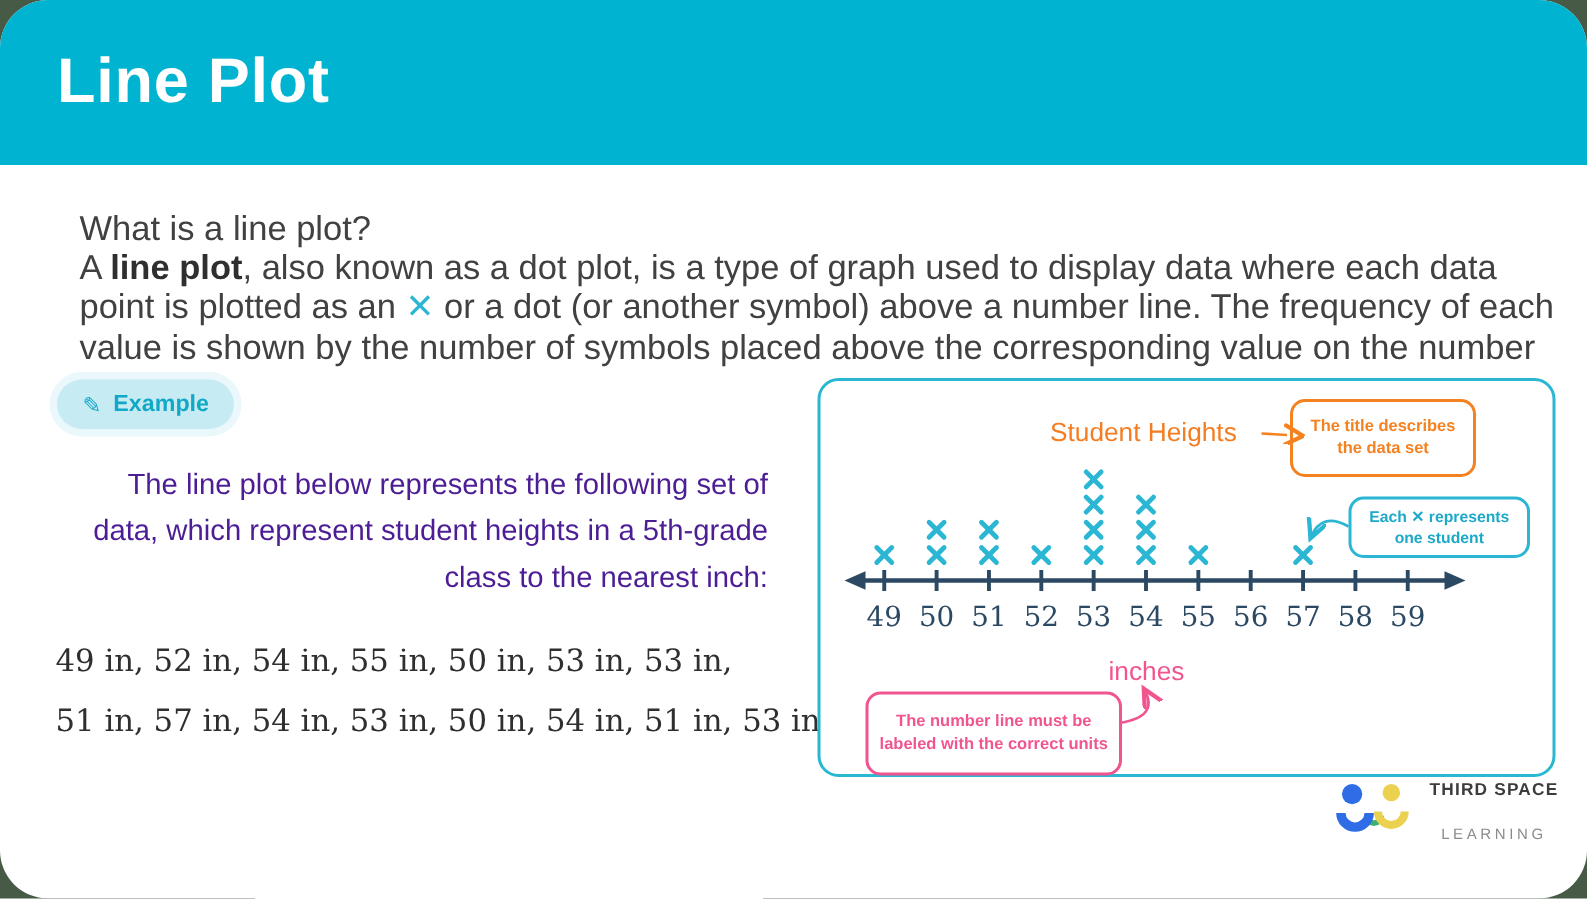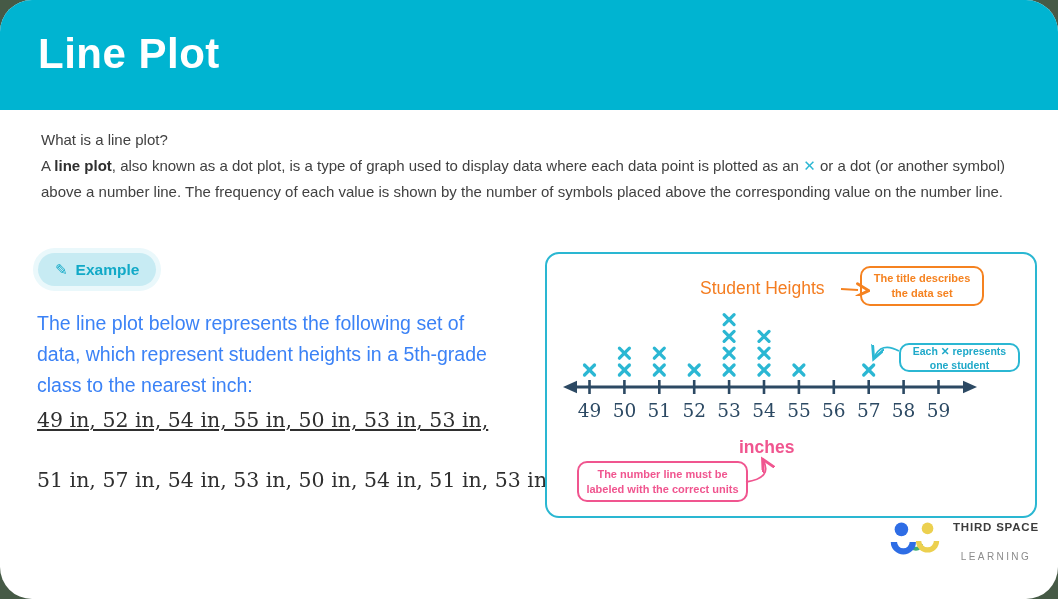--- a/index.html
+++ b/index.html
@@ -21,80 +21,80 @@
     position: absolute; left: 0; top: 0; right: 0; height: 110px;
     background: #00b4d1;
   }
   .banner h1 {
     position: absolute; left: 38px; top: 30px; margin: 0;
     font-size: 42px; font-weight: 800; color: #ffffff; letter-spacing: .5px;
   }
   
   .intro {
     position: absolute; left: 37px; top: 123px; width: 995px;
-    font-size: 15px; line-height: 26px; color: #414141; margin: 4px;
+    font-size: 23px; line-height: 26px; color: #414141; margin: 16px;
   }
   .intro strong { color: #2f2f2f; font-weight: 700; }
   .cyan-x { color: #2bb7d3; font-weight: 700; font-family: "DejaVu Sans", sans-serif; }
   
   .example-badge {
     position: absolute; left: 38px; top: 253px; height: 33px;
     display: inline-flex; align-items: center; gap: 8px;
     padding: 0 17px;
     background: #c7ebf3; border-radius: 17px;
     color: #11a9c7; font-weight: 700; font-size: 15.5px;
     box-shadow: 0 0 0 5px #eaf8fb;
     cursor: pointer;
   }
   .pencil { font-size: 15px; font-family: "DejaVu Sans", sans-serif; }
   
   .problem-text {
     position: absolute; left: 37px; top: 308px; width: 475px;
-    font-size: 19.5px; line-height: 31px; color: #3b82f6; margin: 0;
+    font-size: 19.5px; line-height: 31px; color: #4c1d95; margin: 0; text-align: right;
   }
   .data-line {
     position: absolute; left: 37px; margin: 0;
     font-family: "DejaVu Serif", serif;
     font-size: 20.5px; color: #2f2f2f;
   }
-  .data-line.l1 { top: 408px; text-decoration: underline; }
+  .data-line.l1 { top: 428px; }
   .data-line.l2 { top: 468px; }
   
   .plot-panel {
     position: absolute; left: 545px; top: 252px; width: 492px; height: 266px;
     border: 2px solid #2ab7d2; border-radius: 14px;
     background: #ffffff;
   }
   .plot-title {
     position: absolute; left: 153px; top: 24px;
     font-size: 17.5px; font-weight: 400; color: #f47d21;
   }
   .note {
     position: absolute; border-radius: 10px; text-align: center;
     font-weight: 600; display: flex; flex-direction: column; justify-content: center;
     background: #ffffff;
   }
   .note-orange {
-    left: 313px; top: 12px; width: 124px; height: 40px;
+    left: 313px; top: 12px; width: 124px; height: 52px;
     border: 2px solid #f58220; color: #f58220;
     font-size: 11px; line-height: 15px;
   }
   .note-teal {
-    left: 352px; top: 89px; width: 121px; height: 29px;
+    left: 352px; top: 77px; width: 121px; height: 41px;
     border: 2px solid #2bb7d3; color: #1fa9c9;
     font-size: 10.5px; line-height: 14px;
   }
   .note-pink {
-    left: 30px; top: 207px; width: 171px; height: 41px;
+    left: 30px; top: 207px; width: 171px; height: 56px;
     border: 2px solid #f0558f; color: #f0558f;
     font-size: 11px; line-height: 15px;
   }
   .unit-label {
     position: absolute; left: 192px; top: 183px;
-    font-size: 17.5px; font-weight: 700; color: #f0558f;
+    font-size: 17.5px; font-weight: 400; color: #f0558f;
   }
   .layer { position: absolute; left: 0; top: 0; width: 488px; height: 262px; pointer-events: none; }
   
   .logo {
     position: absolute; left: 884px; top: 520px;
     display: flex; align-items: center; gap: 9px;
   }
   .logo-text { text-align: center; }
   .logo-text .l1 { font-size: 11.5px; font-weight: 700; letter-spacing: .8px; color: #3c3c3c; }
   .logo-text .l2 { font-size: 10px; letter-spacing: 2.4px; color: #8b8b8b; margin-top: 18px; }

